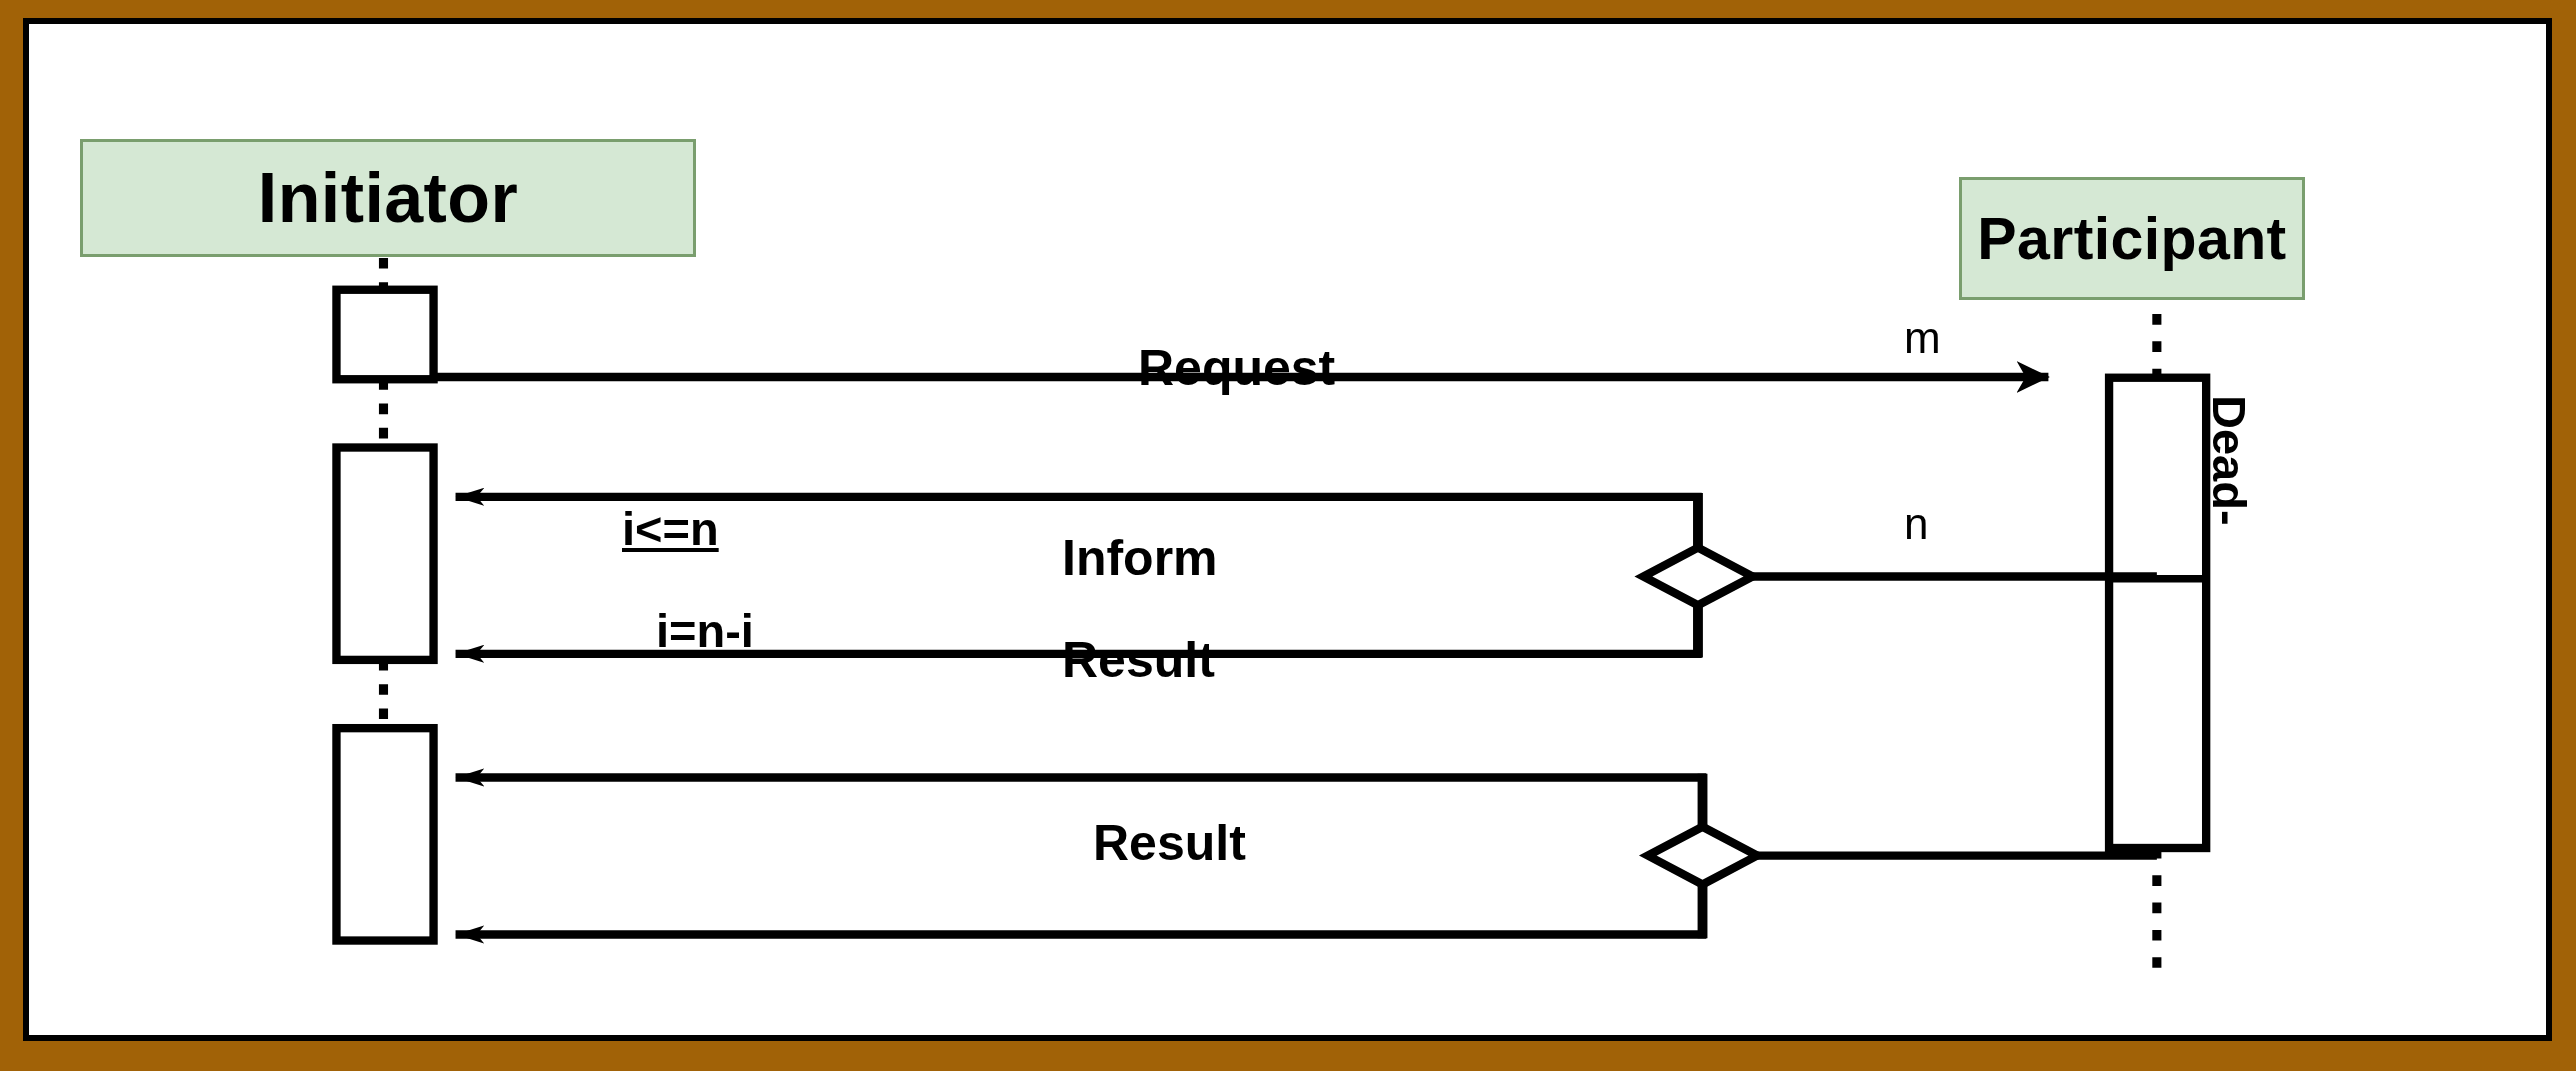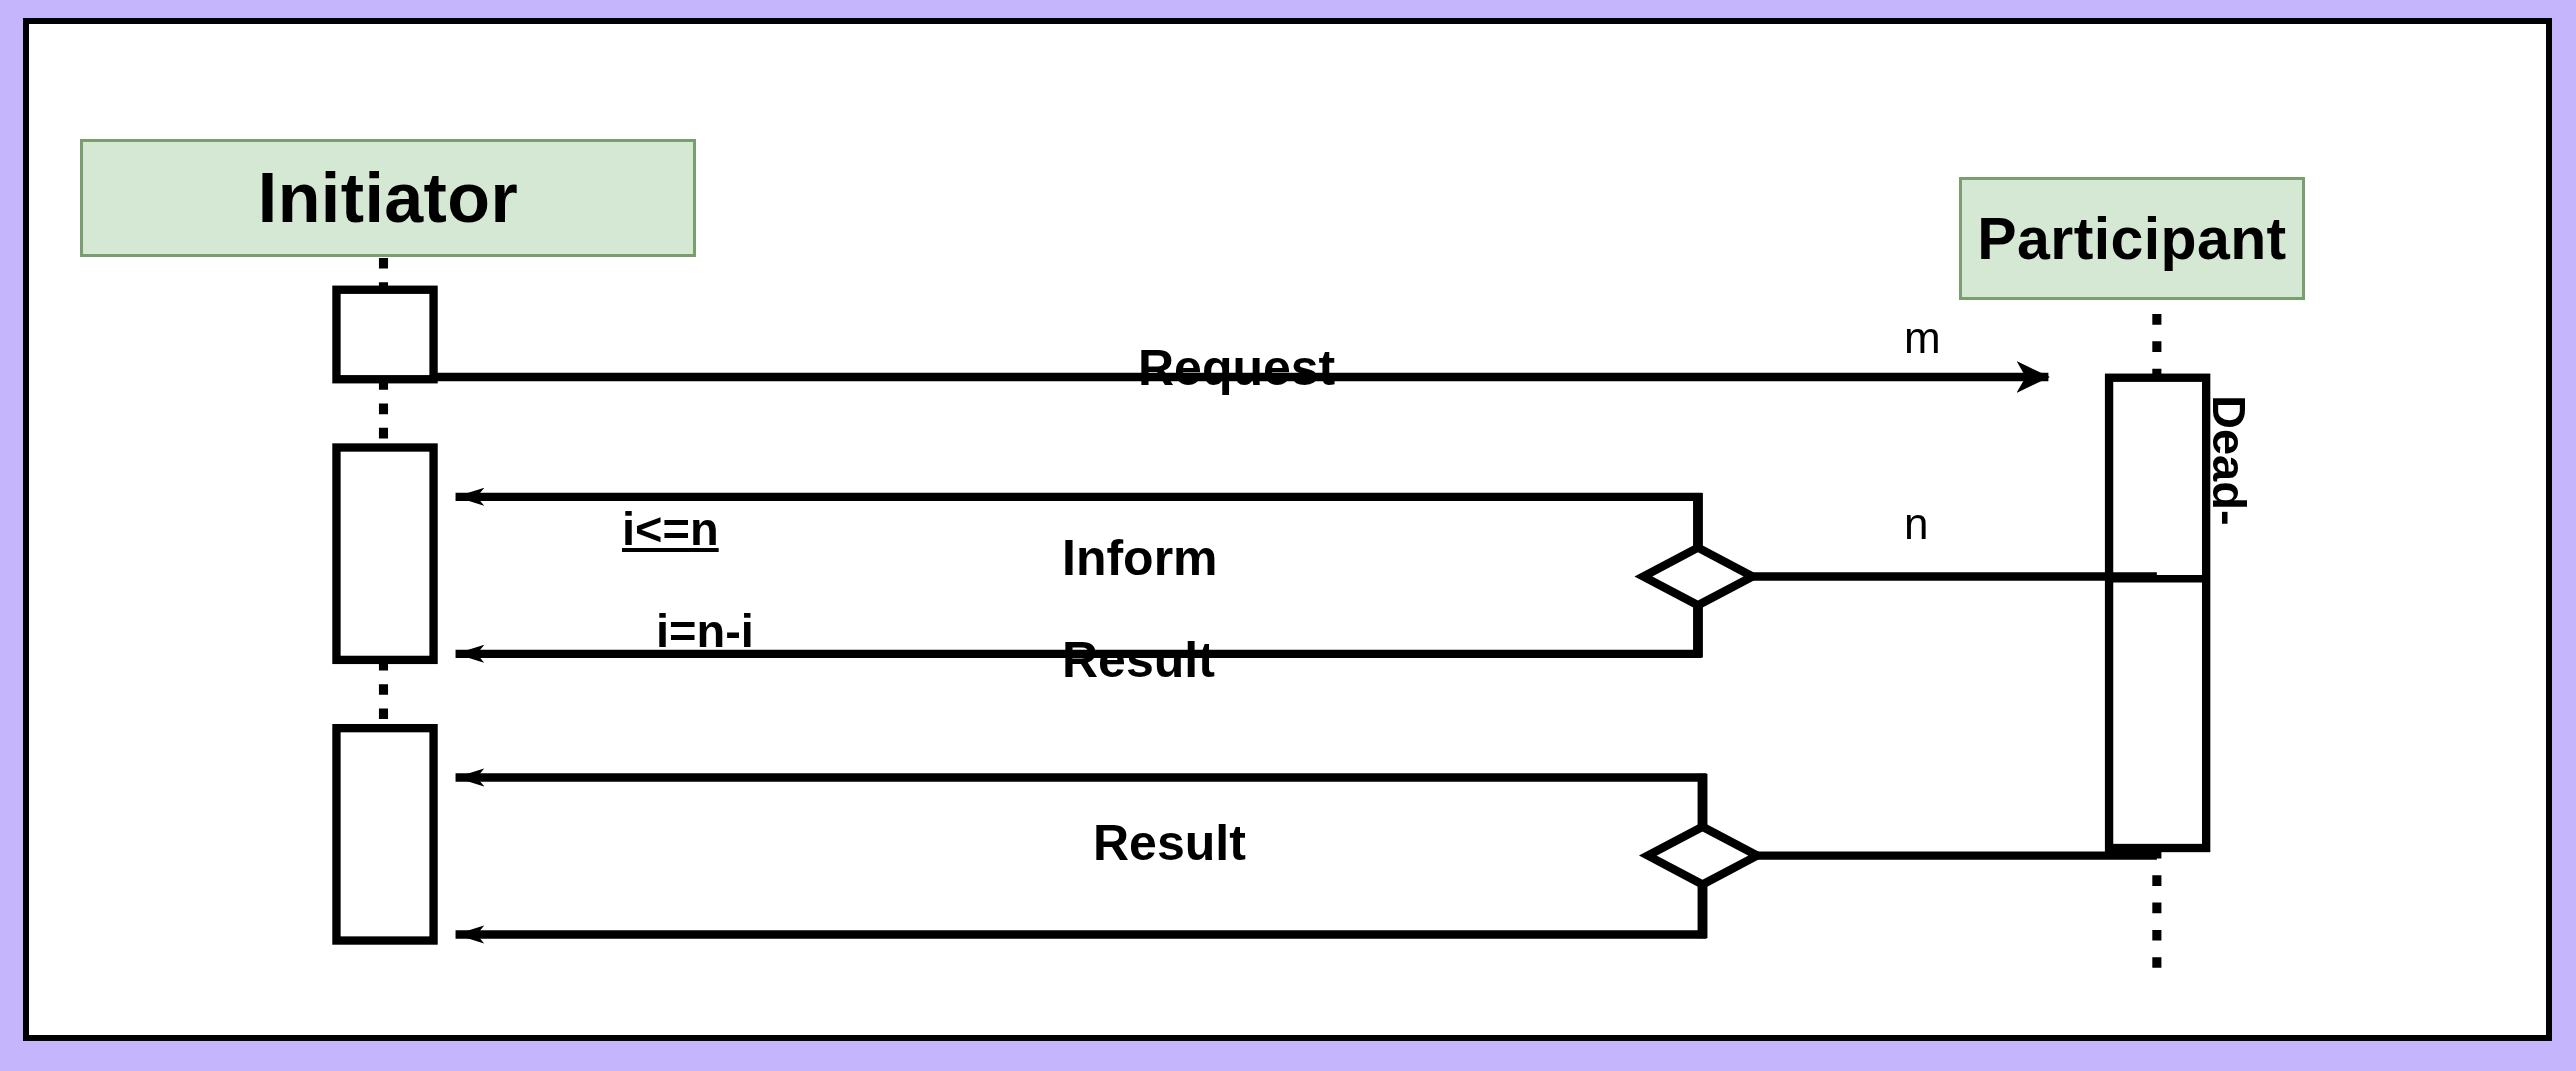--- a/index.html
+++ b/index.html
@@ -5,21 +5,21 @@
   html, body {
     margin: 0;
     padding: 0;
     background: #ffffff;
     font-family: "Liberation Sans", sans-serif;
   }
   #stage {
     position: relative;
     width: 2576px;
     height: 1071px;
-    background: #c4b5fd;
+    background: #a16207;
     overflow: hidden;
   }
   #diagram-frame {
     position: absolute;
     left: 23px;
     top: 18px;
     width: 2529px;
     height: 1023px;
     border: 6.8px solid #000000;
     background: #ffffff;

